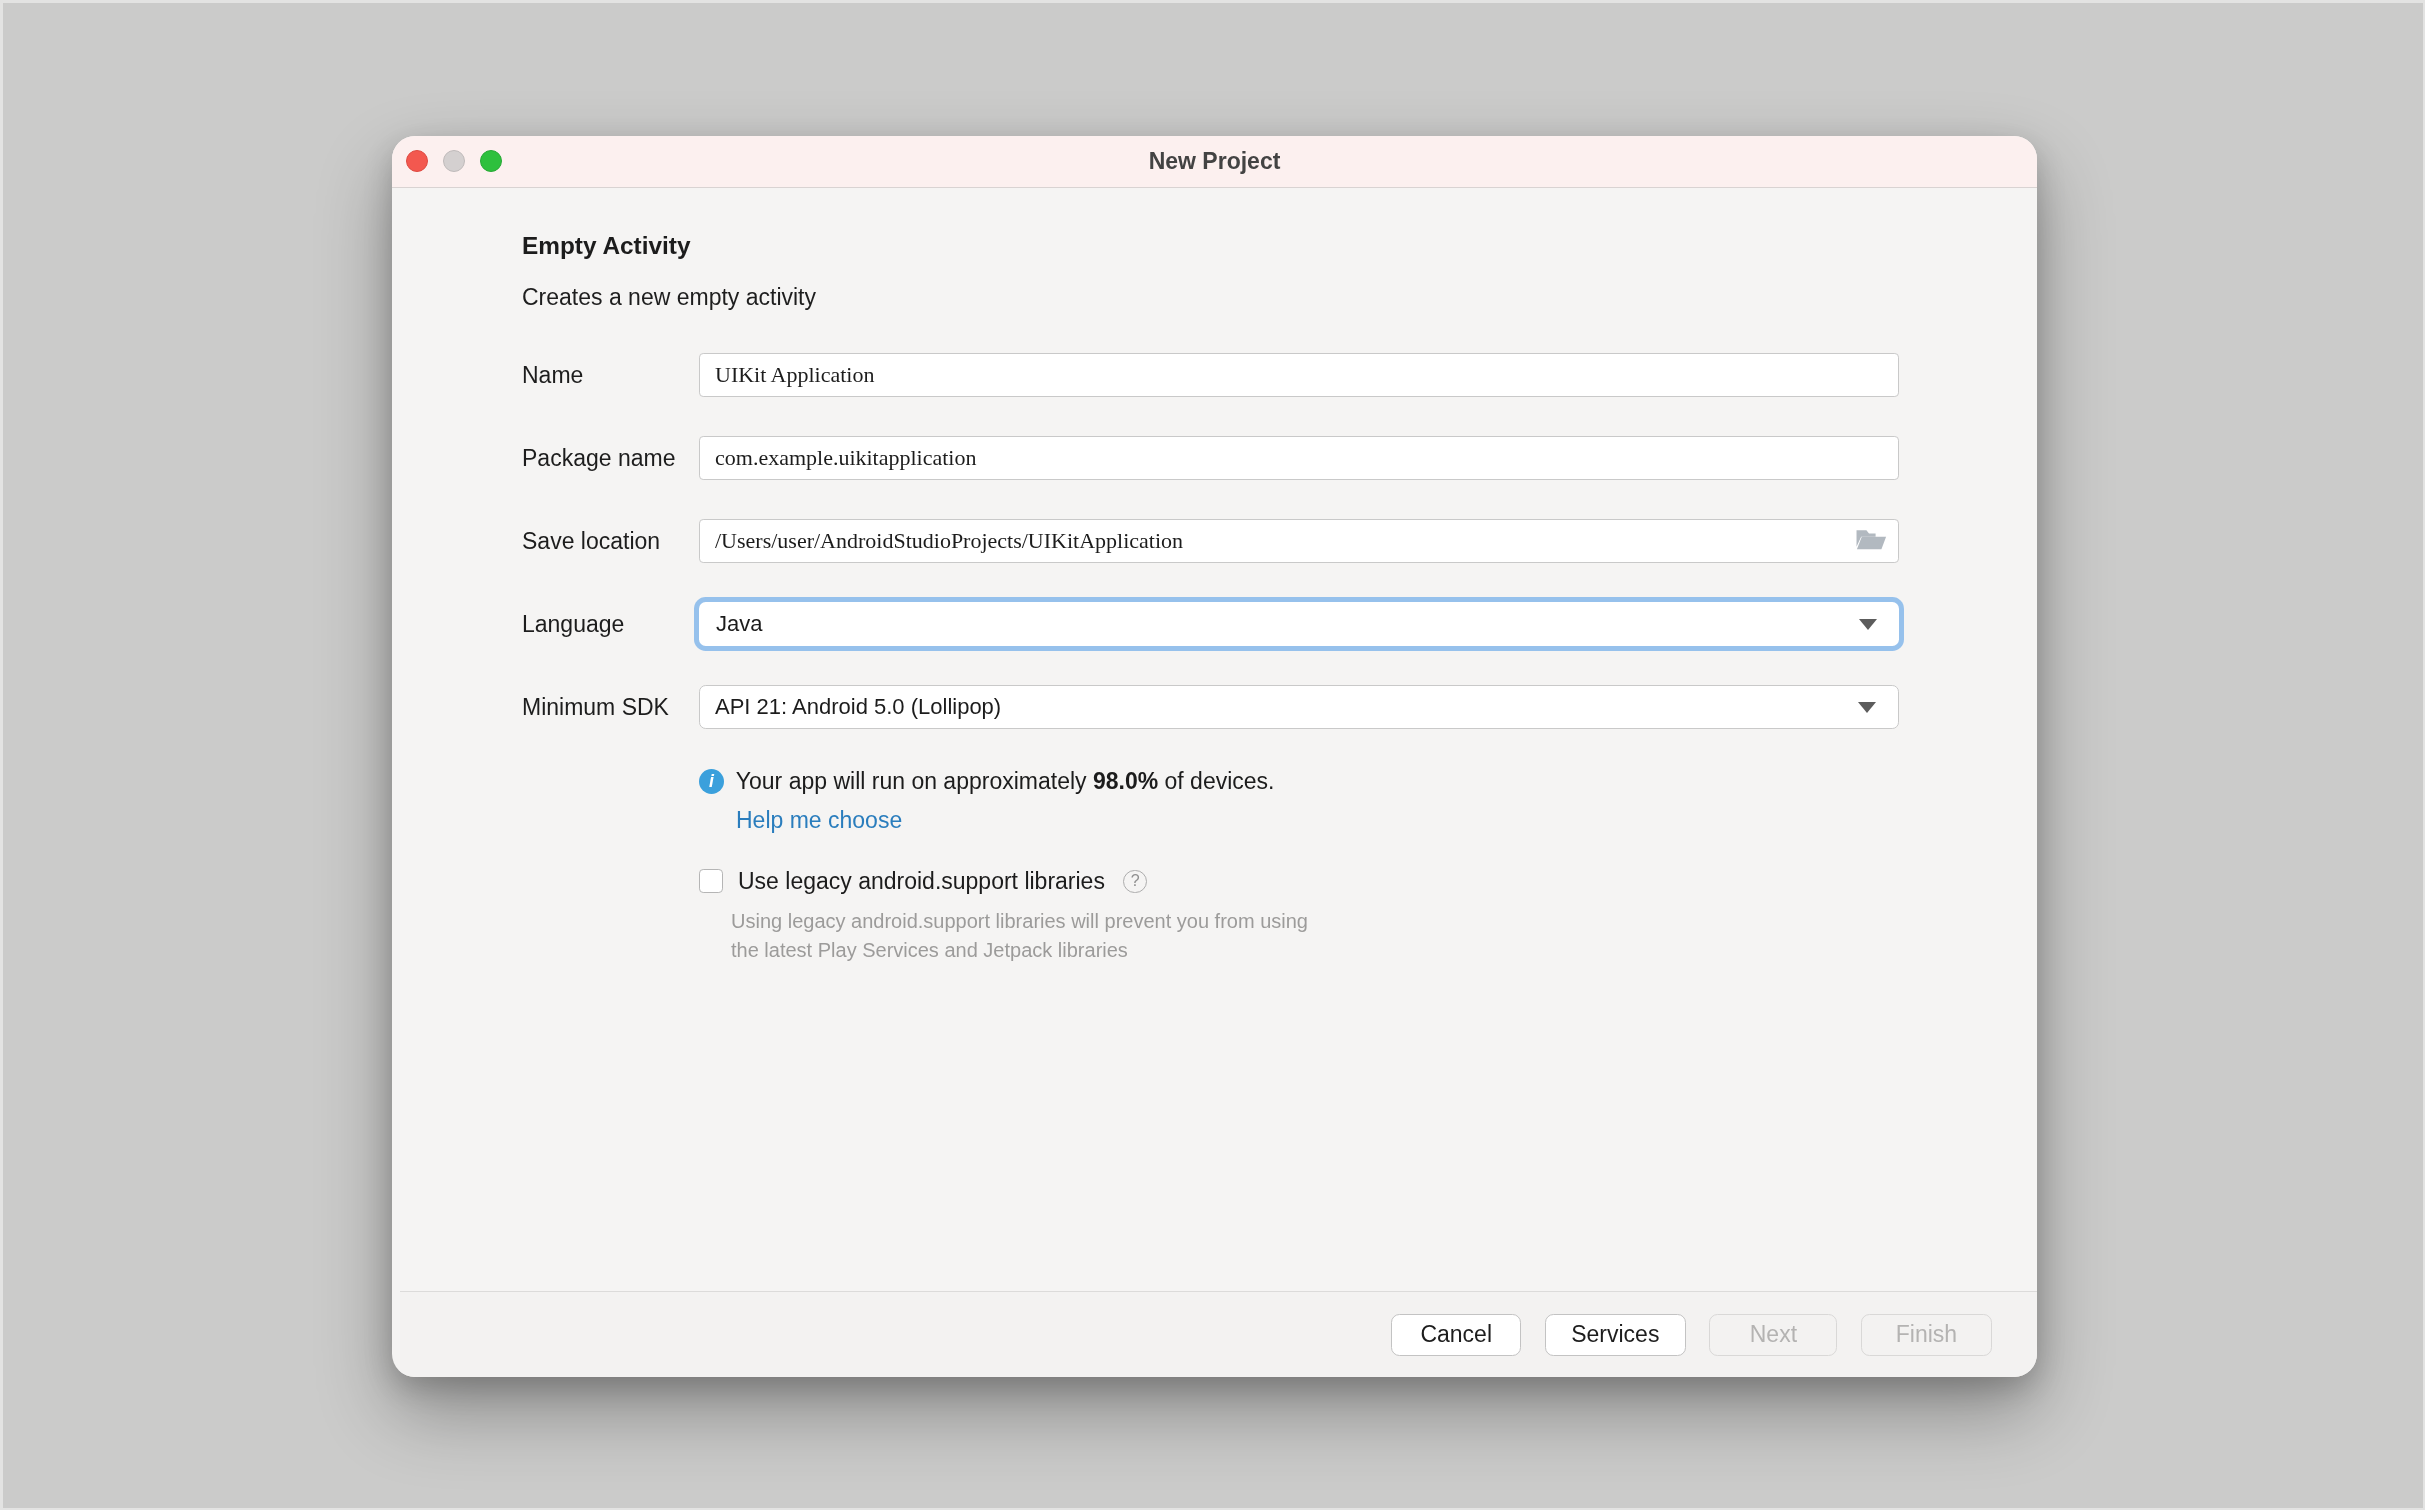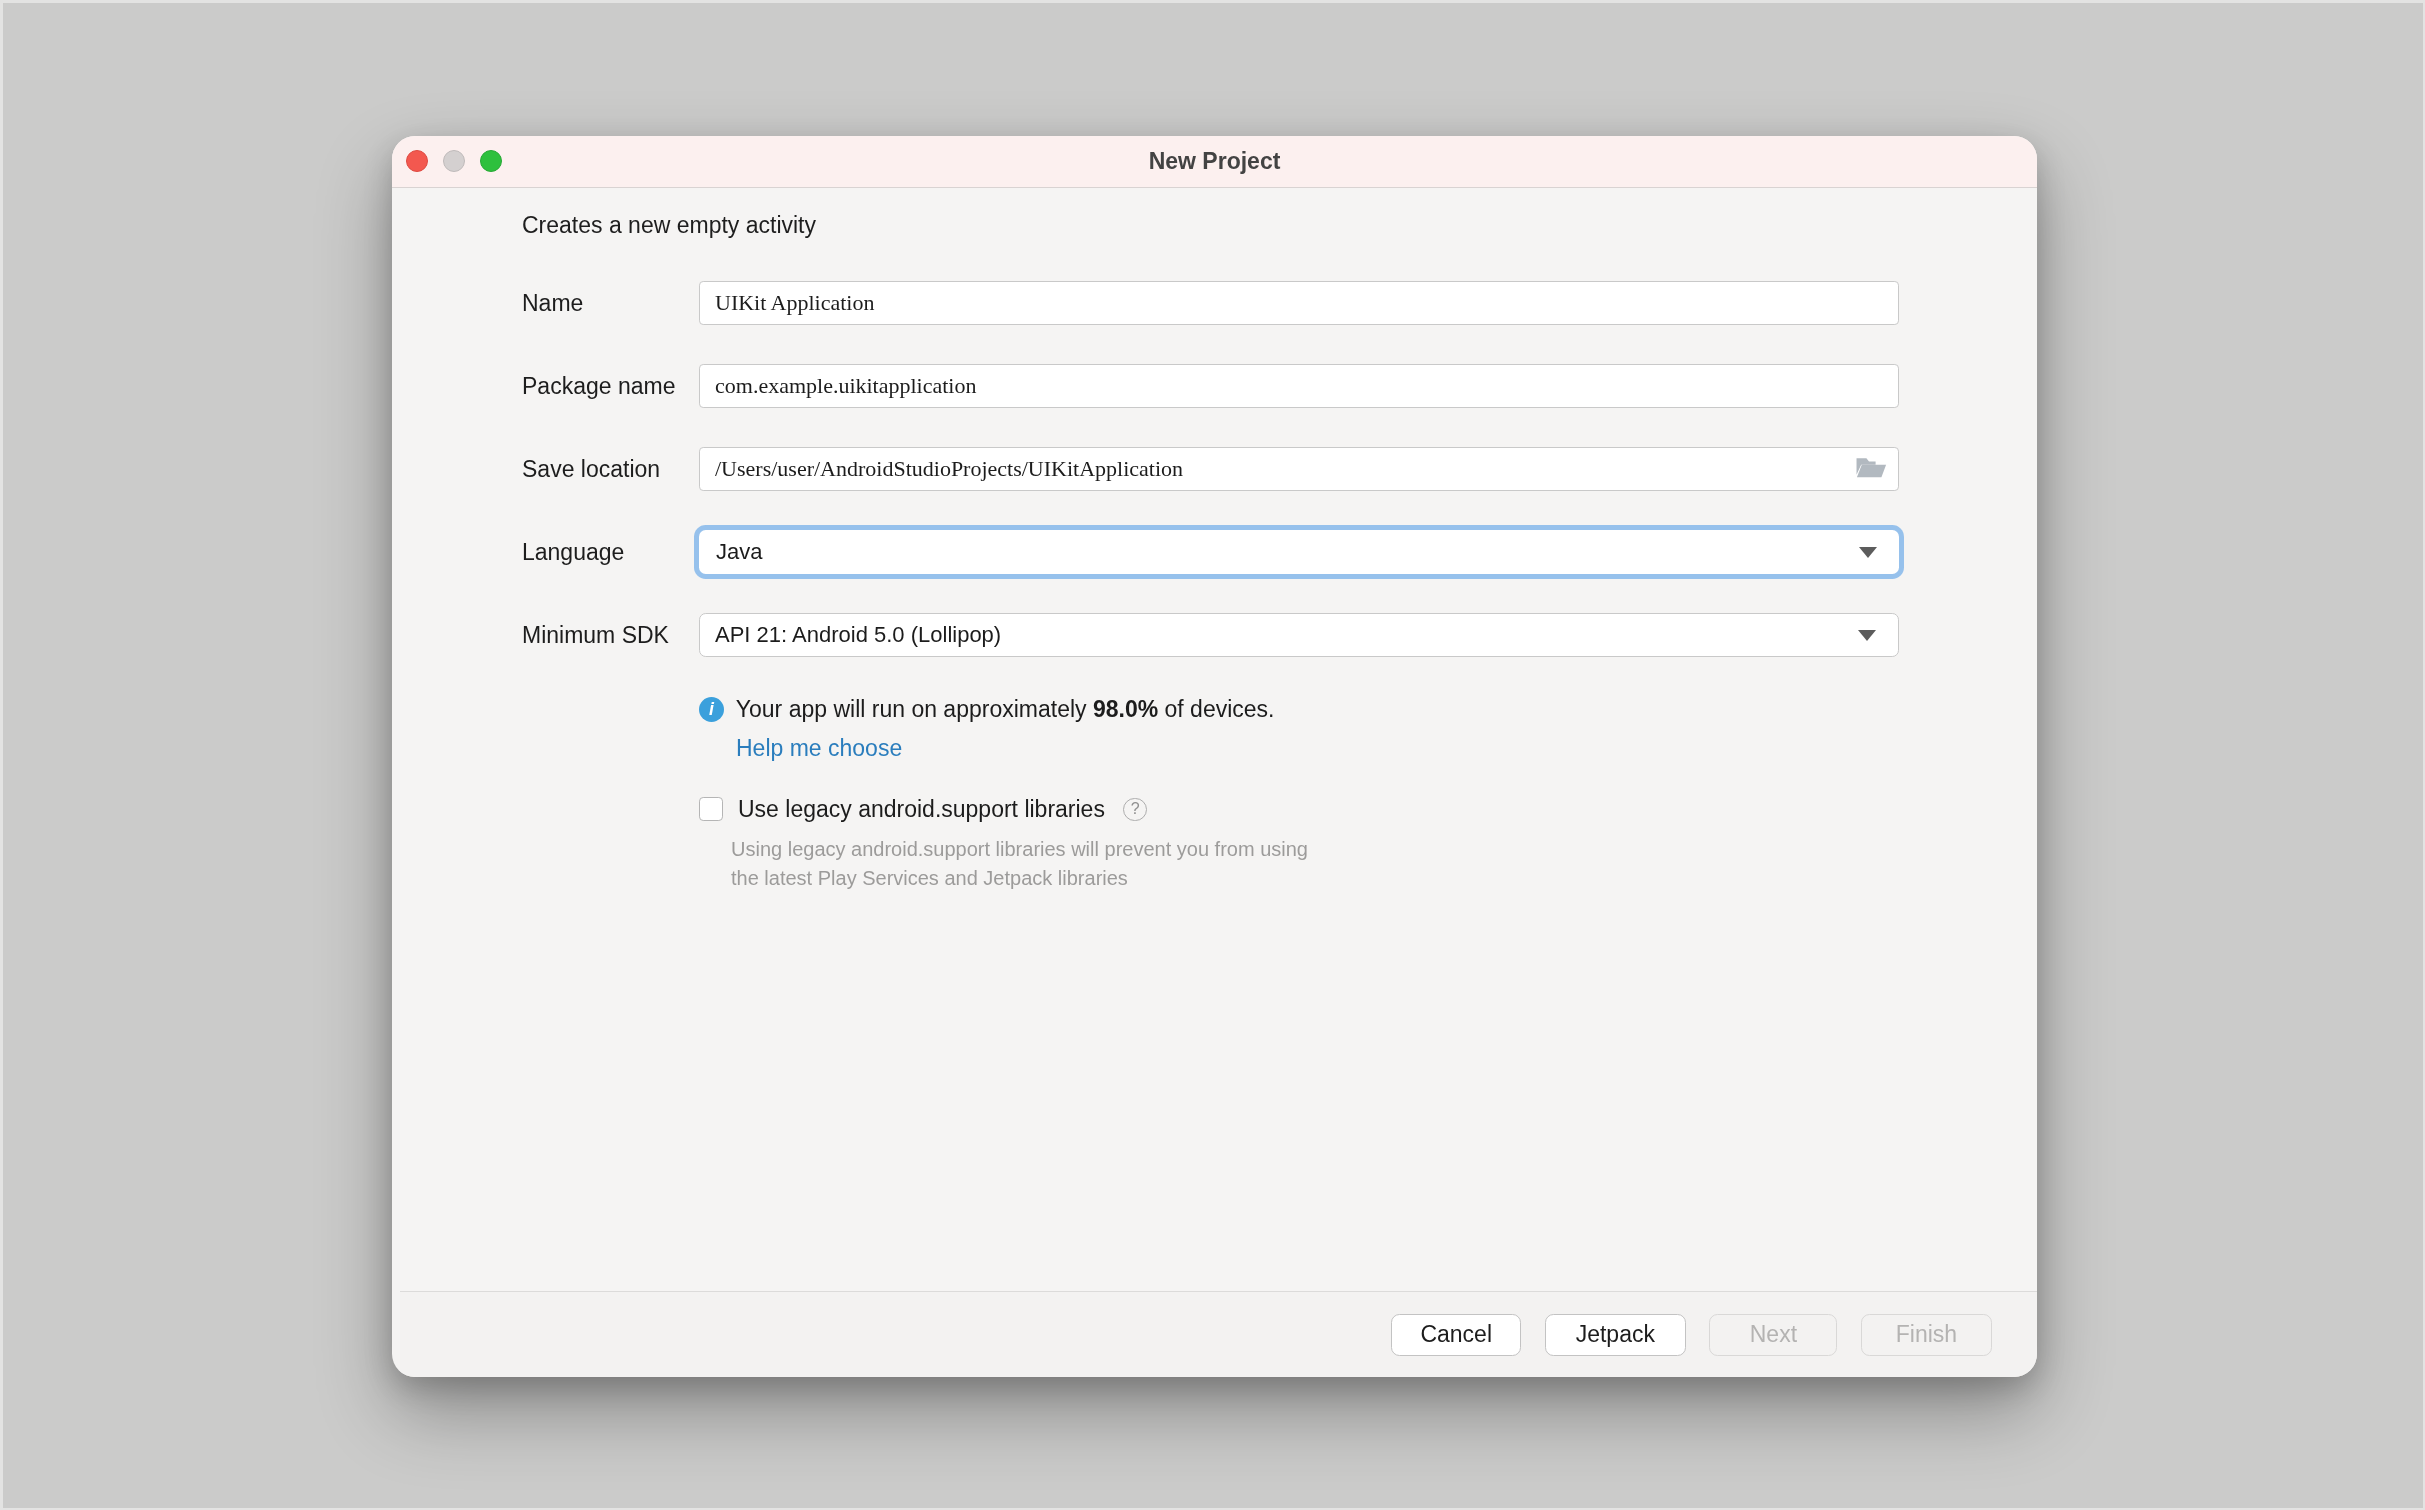--- a/index.html
+++ b/index.html
@@ -194,20 +194,21 @@
     <div class="lights">
       <div class="light close"></div>
       <div class="light minimize"></div>
       <div class="light zoom"></div>
     </div>
     <div class="titlebar-title">New Project</div>
   </div>
 
   <div class="content">
 
+    <div class="page-heading">Empty Activity</div>
     <div class="page-subtitle">Creates a new empty activity</div>
 
     <div class="form">
 
       <div class="form-row">
         <div class="form-label">Name</div>
         <div class="field">
           <input type="text" value="UIKit Application" style="">
         </div>
       </div>
@@ -271,19 +272,19 @@
       <div class="legacy-helper">
         <span>Using legacy android.support libraries will prevent you from using</span>
         <span>the latest Play Services and Jetpack libraries</span>
       </div>
     </div>
 
   </div>
 
   <div class="footer">
     <button class="btn w-cancel">Cancel</button>
-    <button class="btn w-previous">Jetpack</button>
+    <button class="btn w-previous">Services</button>
     <button class="btn w-next disabled">Next</button>
     <button class="btn w-finish disabled">Finish</button>
   </div>
 
 </div>
 
 
 </body></html>

